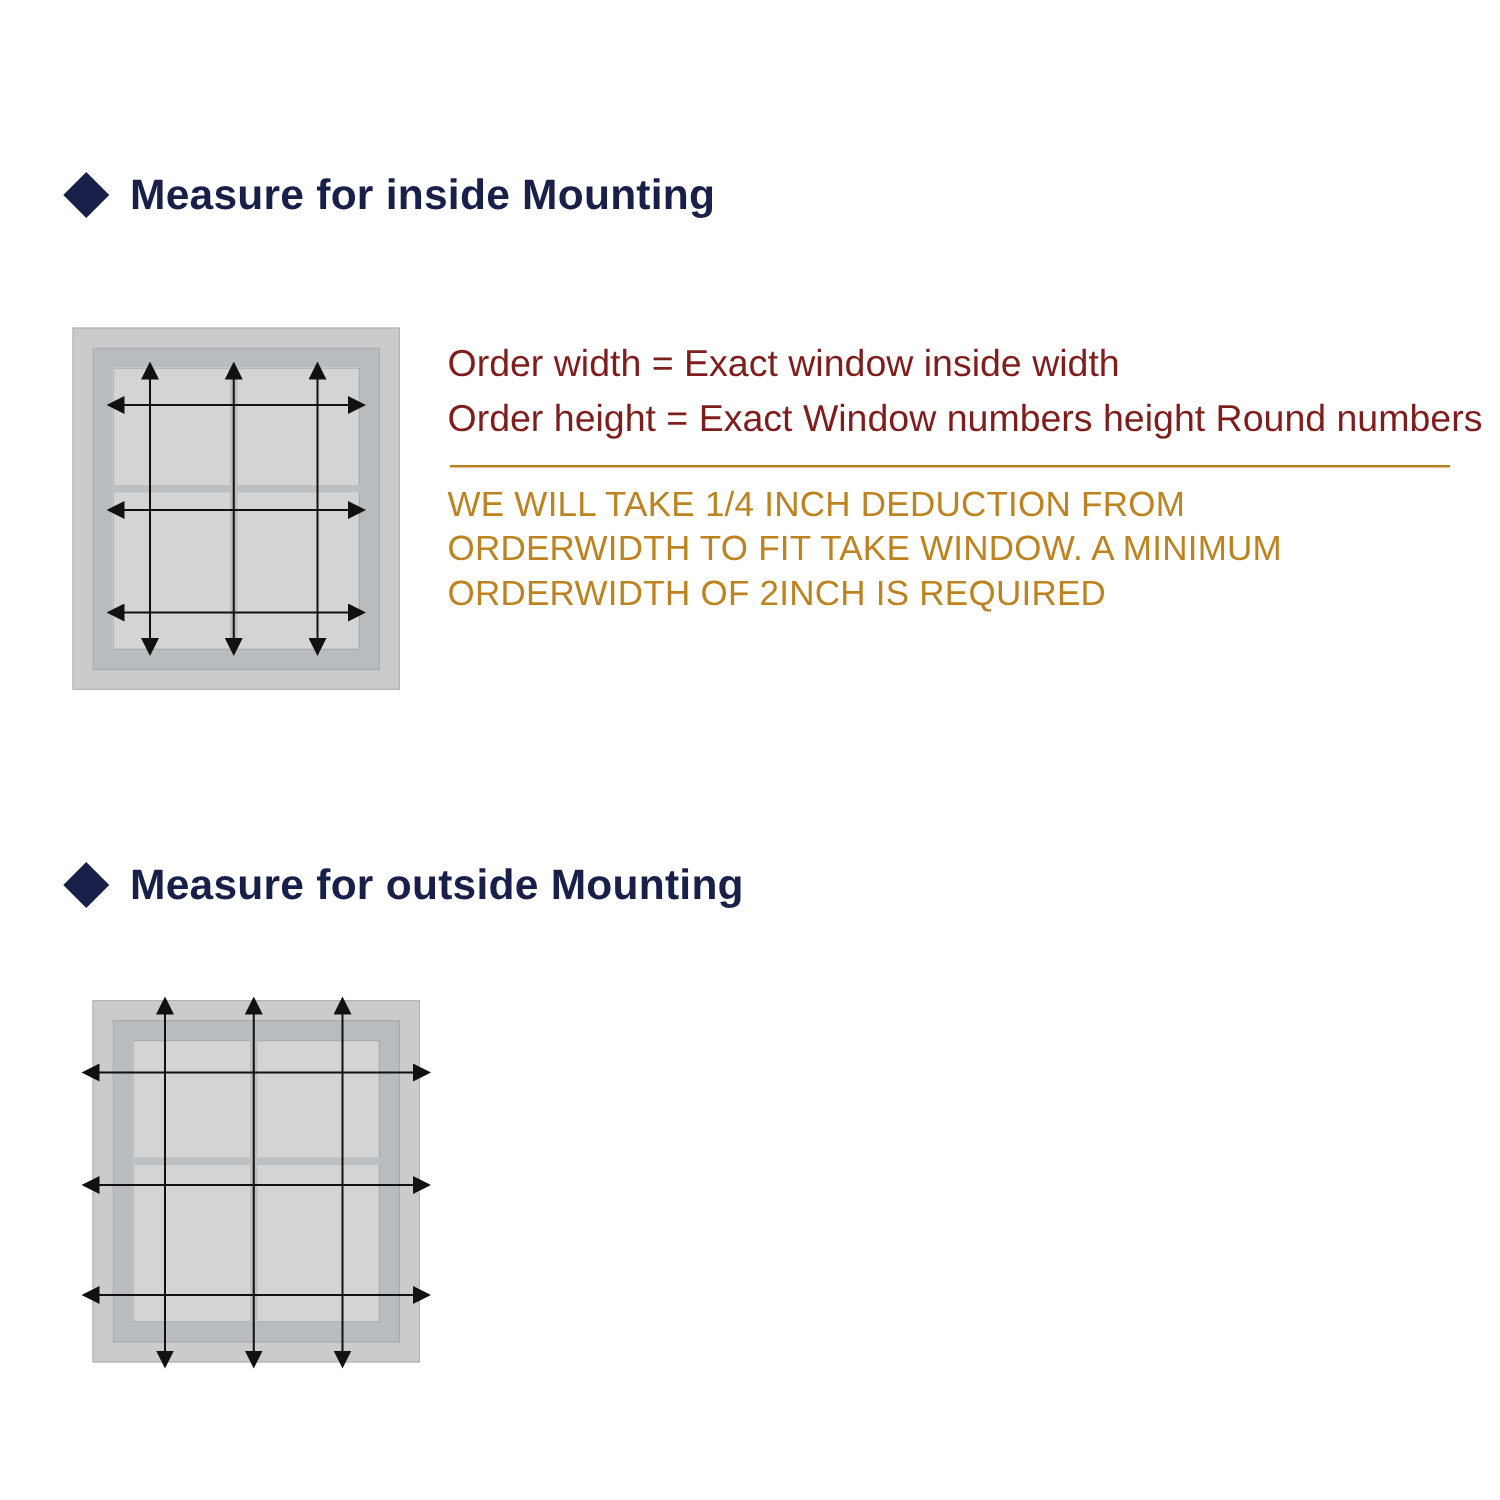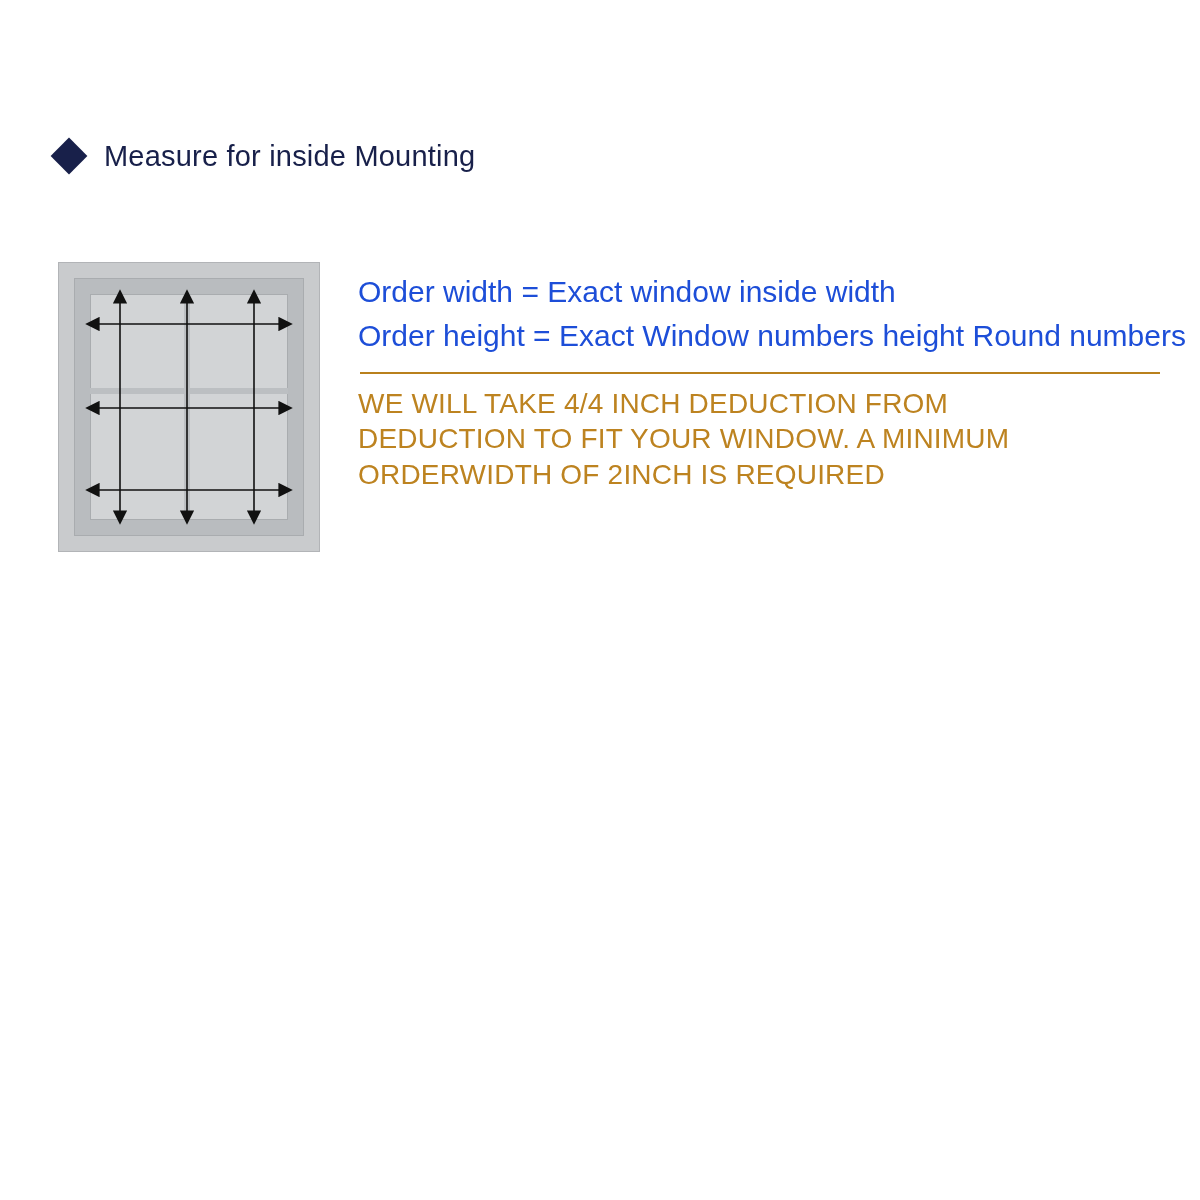--- a/index.html
+++ b/index.html
@@ -36,23 +36,23 @@
   }
   .bullet-diamond {
     width: 26px;
     height: 26px;
     background: #18204a;
     transform: rotate(45deg);
     margin-right: 22px;
     flex: 0 0 auto;
   }
   .heading-text {
-    font-size: 29px;
+    font-size: 34px;
     color: #18204a;
-    font-weight: 400;
+    font-weight: 700;
     letter-spacing: 0.2px;
     white-space: nowrap;
   }
 
   
   .diagram {
     position: absolute;
   }
   #diagram-inside { left: 58px; top: 142px; width: 262px; height: 290px; }
   #diagram-outside { left: 74px; top: 128px; width: 262px; height: 290px; }
@@ -92,21 +92,21 @@
   }
 
   
   .textblock {
     position: absolute;
   }
   #text-inside { left: 358px; top: 150px; width: 812px; }
 
   .line-normal {
     font-size: 30px;
-    color: #1d4ed8;
+    color: #7f1d1d;
     line-height: 1.46;
     white-space: nowrap;
   }
   .rule {
     border-top: 2px solid #b9801c;
     margin: 14px 0 12px 2px;
     width: 800px;
   }
   .note {
     font-size: 28px;
@@ -155,21 +155,50 @@
           <line x1="196" y1="40" x2="196" y2="250"></line>
         </g>
       </svg>
     </div>
 
     <div class="textblock" id="text-inside">
       <div class="line-normal">Order width = Exact window inside width</div>
       <div class="line-normal">Order height = Exact Window numbers height Round numbers</div>
       <div class="rule"></div>
       <div class="note">
-        <div>WE WILL TAKE 4/4 INCH DEDUCTION FROM</div>
-        <div>DEDUCTION TO FIT YOUR WINDOW. A MINIMUM</div>
+        <div>WE WILL TAKE 1/4 INCH DEDUCTION FROM</div>
+        <div>ORDERWIDTH TO FIT TAKE WINDOW. A MINIMUM</div>
         <div>ORDERWIDTH OF 2INCH IS REQUIRED</div>
       </div>
     </div>
   </div>
 
+  <div class="section" id="section-outside">
+
+    <div class="heading-row">
+      <span class="bullet-diamond"></span>
+      <span class="heading-text">Measure for outside Mounting</span>
+    </div>
+
+    <div class="diagram" id="diagram-outside">
+      <div class="frame-outer"></div>
+      <div class="frame-bevel"></div>
+      <div class="frame-inner"></div>
+      <div class="mullion-v" style="left:126px;"></div>
+      <div class="mullion-h" style="top:126px;"></div>
+
+      <svg viewBox="0 0 262 290">
+        <g stroke="#111" stroke-width="1.6" fill="none" marker-start="url(#ahL)" marker-end="url(#ahR)">
+
+          <line x1="4" y1="58" x2="258" y2="58"></line>
+          <line x1="4" y1="148" x2="258" y2="148"></line>
+          <line x1="4" y1="236" x2="258" y2="236"></line>
+
+          <line x1="58" y1="10" x2="58" y2="282"></line>
+          <line x1="129" y1="10" x2="129" y2="282"></line>
+          <line x1="200" y1="10" x2="200" y2="282"></line>
+        </g>
+      </svg>
+    </div>
+
+  </div>
 
 </div>
 
 </body></html>

